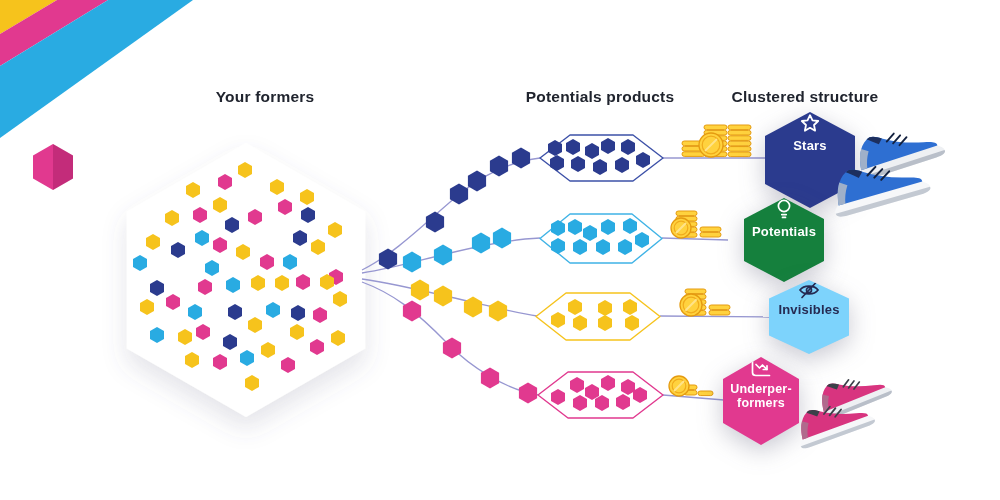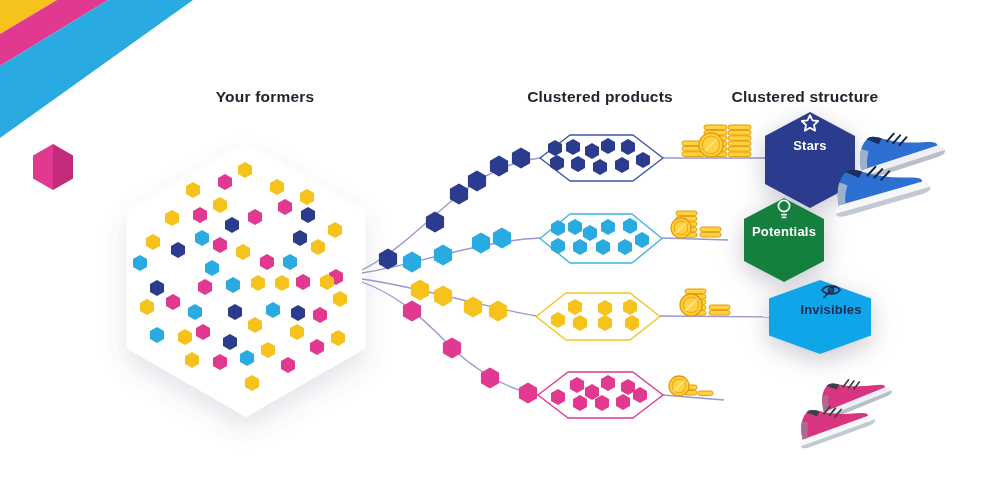--- a/index.html
+++ b/index.html
@@ -216,21 +216,21 @@
           <rect x="684" y="385" width="13" height="4.6" rx="2.3" fill="#ffd23e" stroke="#e59b10" stroke-width="1"></rect>
           <rect x="698" y="391" width="15" height="4.6" rx="2.3" fill="#ffd23e" stroke="#e59b10" stroke-width="1"></rect>
           <circle cx="679" cy="386" r="10" fill="#ffd23e" stroke="#e59b10" stroke-width="1.3"></circle>
           <circle cx="679" cy="386" r="6.8" fill="none" stroke="#f0ab1c" stroke-width="1.2"></circle>
           <path d="M674.5,390.5 L683.5,381.5" stroke="#ffe38a" stroke-width="2" stroke-linecap="round" fill="none"></path>
         </g>
       </g>
   </svg>
 
   <div class="hdr" id="hdr-source" style="color: rgb(32, 36, 46);">Your formers</div>
-  <div class="hdr" id="hdr-clusters" style="color: rgb(32, 36, 46);">Clustered products</div>
+  <div class="hdr" id="hdr-clusters" style="color: rgb(32, 36, 46);">Potentials products</div>
   <div class="hdr" id="hdr-campaign" style="color: rgb(32, 36, 46);">Clustered structure</div>
 
   <div class="chex-wrap" style="left:765px;top:112px;width:90px;height:96px">
     <div class="chex" style="background: rgb(43, 59, 142);">
       <span class="icon">
         <svg width="24" height="24" viewBox="0 0 24 24" fill="none" stroke="#ffffff" stroke-width="1.8" stroke-linejoin="round">
           <path d="M12 3.2 L14.5 8.4 L20.2 9 L16 13 L17.1 18.7 L12 15.8 L6.9 18.7 L8 13 L3.8 9 L9.5 8.4 Z"></path>
         </svg>
       </span>
       <div class="clabel" style="color: rgb(255, 255, 255);">Stars</div>
@@ -243,32 +243,45 @@
         <svg width="20" height="24" viewBox="0 0 20 24" fill="none" stroke="#ffffff" stroke-width="1.7" stroke-linecap="round">
           <circle cx="10" cy="8" r="5.6"></circle>
           <path d="M7.8 16.6 h4.4 M8.5 19.4 h3"></path>
         </svg>
       </span>
       <div class="clabel" style="color: rgb(255, 255, 255);">Potentials</div>
     </div>
   </div>
 
   <div class="chex-wrap" style="left:769px;top:280px;width:80px;height:74px">
-    <div class="chex" style="background: #0ea5e9; padding-left: 22px;">
+    <div class="chex" style="background: #7dd3fc;">
       <span class="icon">
         <svg width="24" height="20" viewBox="0 0 24 20" fill="none" stroke="#252a52" stroke-width="1.7" stroke-linecap="round">
           <path d="M3 10 C6.5 4.8 17.5 4.8 21 10 C17.5 15.2 6.5 15.2 3 10 Z"></path>
           <circle cx="12" cy="10" r="2.5"></circle>
           <path d="M19 2.5 L5 17.5"></path>
         </svg>
       </span>
       <div class="clabel" style="color: rgb(37, 42, 82);">Invisibles</div>
     </div>
   </div>
 
+  <div class="chex-wrap" style="left:723px;top:357px;width:76px;height:88px">
+    <div class="chex" style="background: rgb(225, 57, 143);">
+      <span class="icon">
+        <svg width="24" height="22" viewBox="0 0 24 22" fill="none" stroke="#ffffff" stroke-width="1.7" stroke-linecap="round" stroke-linejoin="round">
+          <path d="M3.5 3 V15.5 C3.5 17.4 5 18.5 6.8 18.5 H20.5"></path>
+          <path d="M7 7.5 L10.5 11 L13.5 8 L17.8 12.3"></path>
+          <path d="M18 8.8 V12.5 H14.3"></path>
+        </svg>
+      </span>
+      <div class="clabel" style="font-size: 12.5px; color: rgb(255, 255, 255);">Underper-
+formers</div>
+    </div>
+  </div>
 
   <svg class="shoes" style="left:814px;top:118px" width="162" height="110" viewBox="0 0 162 110">
     <g transform="translate(38,0) rotate(-18,55,45) scale(0.92)">
       <path d="M6,44 C2,50 8,53 16,53 L92,53 C102,53 106,49 101,44 L96,40 L10,40 Z" fill="#eef0f3"></path>
       <path d="M5,48 C5,52 10,53 16,53 L92,53 C100,53 104,51 103,48 Z" fill="#b9bfc9"></path>
       <path d="M10,41 C12,28 16,16 26,11 C31,8 36,11 42,15 C54,23 68,29 84,33 C92,35 98,37 97,41 Z" fill="#2e6fd2"></path>
       <path d="M26,11 C31,8 36,11 42,15 L37,20 C32,16 29,13 26,11 Z" fill="#1d2f5e"></path>
       <path d="M10,41 C11,33 13,25 17,19 L24,24 C20,30 18,36 17,41 Z" fill="#9fb0c9"></path>
       <path d="M46,20 L56,14 M52,24 L62,18 M58,28 L68,22" stroke="#13213f" stroke-width="2" stroke-linecap="round" fill="none"></path>
     </g>

